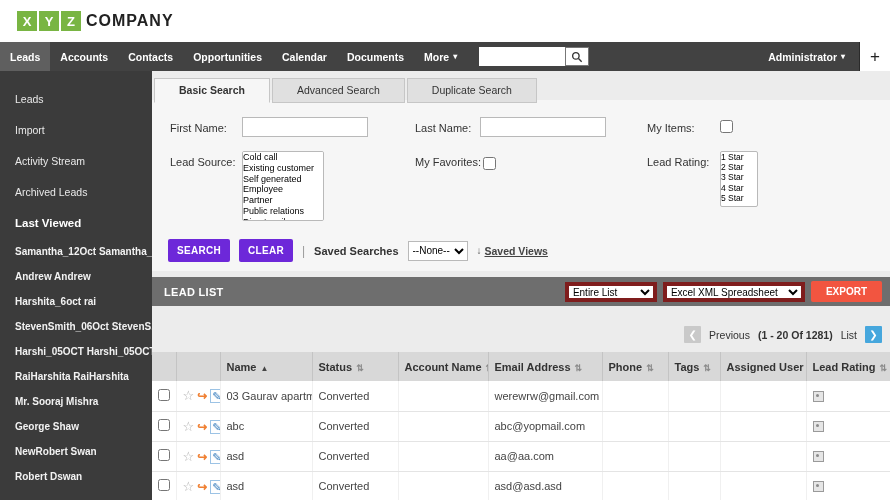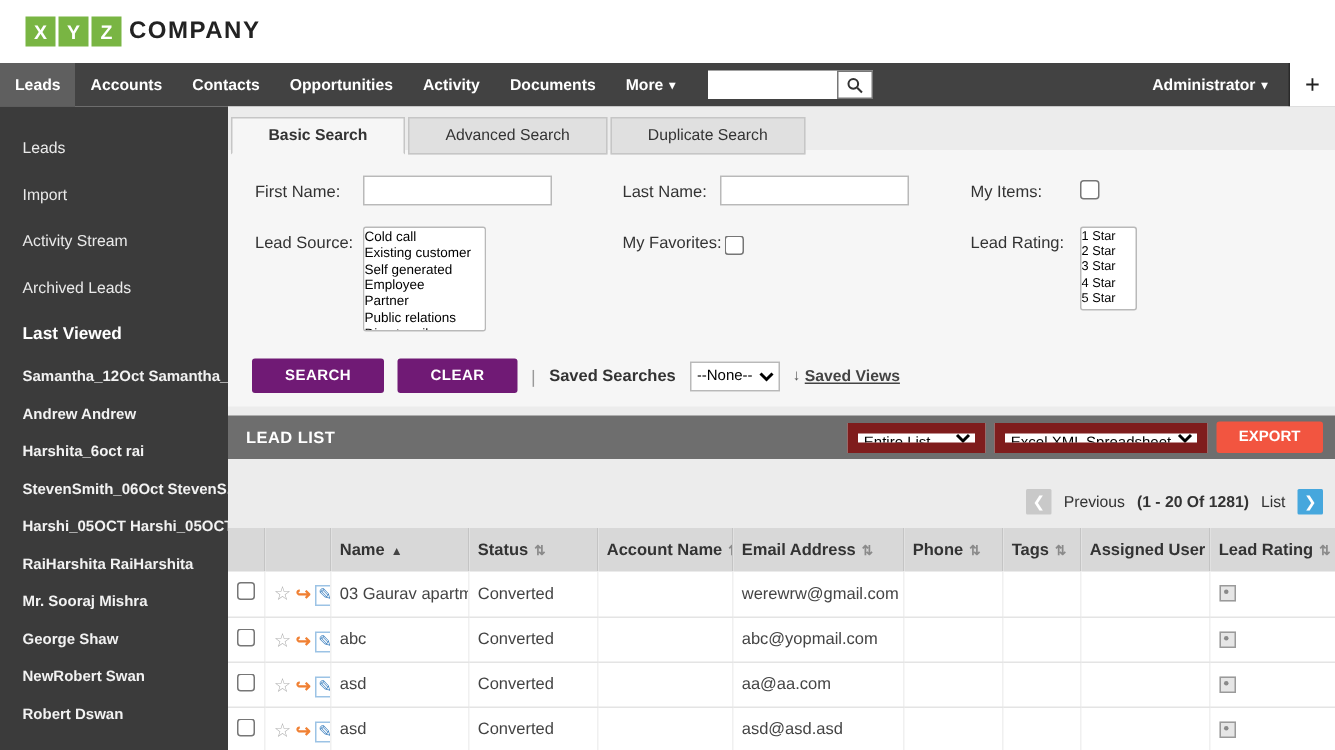--- a/index.html
+++ b/index.html
@@ -38,32 +38,32 @@
   .tabs { position: absolute; top: 7px; left: 2px; display: flex; z-index: 2; }
   .tab { font-size: 10.5px; color: #333; padding: 5px 24px 6px; background: #e0e0e0; border: 1px solid #c6c6c6; margin-right: 2px; cursor: pointer; }
   .tab.active { background: #f6f6f6; border-bottom: 1px solid #f6f6f6; font-weight: bold; }
 
   .flabel { position: absolute; font-size: 11px; color: #333; z-index: 2; }
   .txt { position: absolute; width: 126px; height: 20px; border: 1px solid #b9b9b9; background: #fff; font-size: 11px; padding: 0 4px; z-index: 2; }
   .chk { position: absolute; width: 13px; height: 13px; z-index: 2; }
   .msel { position: absolute; border: 1px solid #b9b9b9; background: #fff; font-size: 9px; z-index: 2; }
 
   .actions { position: absolute; top: 168px; left: 16px; display: flex; align-items: center; gap: 9px; z-index: 2; }
-  .btn-salmon { background: #701a75; color: #fff; border: none; border-radius: 2px; font-size: 10px; font-weight: bold; padding: 6px 22px; cursor: pointer; letter-spacing: 0.3px; }
+  .btn-salmon { background: #6d28d9; color: #fff; border: none; border-radius: 2px; font-size: 10px; font-weight: bold; padding: 6px 9px; cursor: pointer; letter-spacing: 0.3px; }
   .pipe { color: #999; font-size: 12px; }
   .saved-label { font-size: 11px; font-weight: bold; color: #333; }
   .none-sel { font-size: 10px; height: 20px; border: 1px solid #b9b9b9; background: #fff; }
   .saved-views { font-size: 10.5px; color: #444; display: flex; align-items: center; gap: 3px; cursor: pointer; }
   .saved-views .txt-u { text-decoration: underline; font-weight: bold; }
   .dl-icon { font-size: 10px; color: #555; }
 
   .leadbar { position: absolute; top: 206px; left: 0; right: 0; height: 29px; background: #6e6e6e; display: flex; align-items: center; padding: 0 8px 0 12px; z-index: 2; }
   .leadbar-title { color: #fff; font-size: 11px; font-weight: bold; letter-spacing: 0.3px; }
   .leadbar-right { margin-left: auto; display: flex; align-items: center; gap: 6px; }
-  .bar-sel { height: 20px; font-size: 10px; border: 7px solid #7f1d1d; background: #fff; }
+  .bar-sel { height: 20px; font-size: 10px; border: 4px solid #7f1d1d; background: #fff; }
   .export-btn { background: #f25540; color: #fff; border: none; border-radius: 2px; font-size: 10px; font-weight: bold; padding: 5px 15px; cursor: pointer; }
 
   .pager { position: absolute; top: 255px; right: 8px; display: flex; align-items: center; gap: 8px; font-size: 10.5px; color: #333; z-index: 2; }
   .pager .range { font-weight: bold; }
   .page-btn { width: 17px; height: 17px; display: flex; align-items: center; justify-content: center; color: #fff; font-size: 10px; cursor: pointer; border-radius: 1px; }
   .page-btn.prev { background: #c9c9c9; }
   .page-btn.next { background: #46a7dd; }
 
   table.lead-table { position: absolute; top: 281px; left: 0; width: 738px; border-collapse: collapse; table-layout: fixed; background: #fff; z-index: 1; }
   .lead-table th { background: #d8d8d8; height: 29px; font-size: 11px; font-weight: bold; color: #333; text-align: left; padding: 0 6px; border-right: 1px solid #c4c4c4; white-space: nowrap; overflow: hidden; }
@@ -91,21 +91,21 @@
       <span class="logo-box">Z</span>
       <span class="logo-text">COMPANY</span>
     </div>
   </div>
 
   <div class="navbar">
     <div class="nav-item active">Leads</div>
     <div class="nav-item">Accounts</div>
     <div class="nav-item">Contacts</div>
     <div class="nav-item">Opportunities</div>
-    <div class="nav-item">Activity</div>
+    <div class="nav-item">Calendar</div>
     <div class="nav-item">Documents</div>
     <div class="nav-item">
       <span>More</span>
       <span class="caret">▾</span>
     </div>
     <div class="nav-search">
       <input type="text" style="">
       <button>
         <svg width="12" height="12" viewBox="0 0 16 16">
             <circle cx="6.5" cy="6.5" r="4.3" fill="none" stroke="#333" stroke-width="1.8"></circle>

